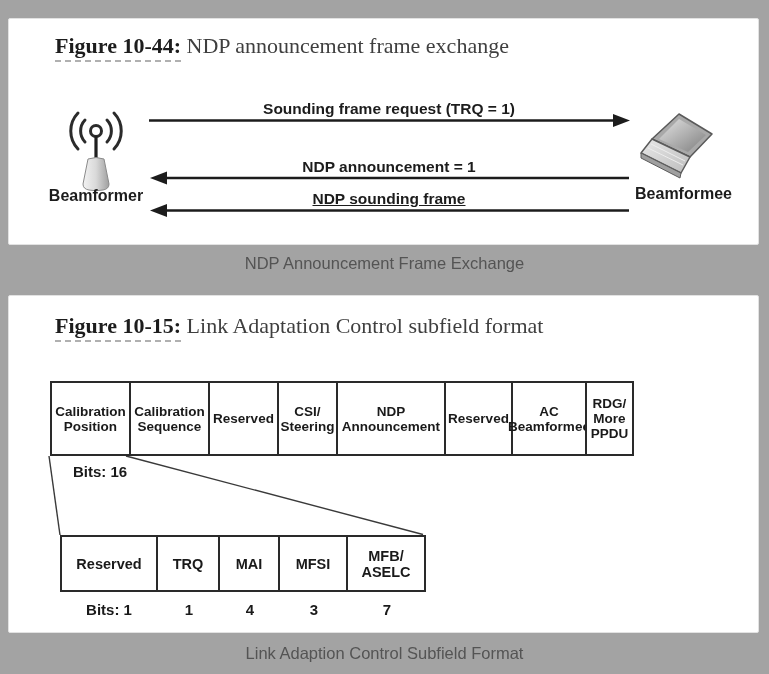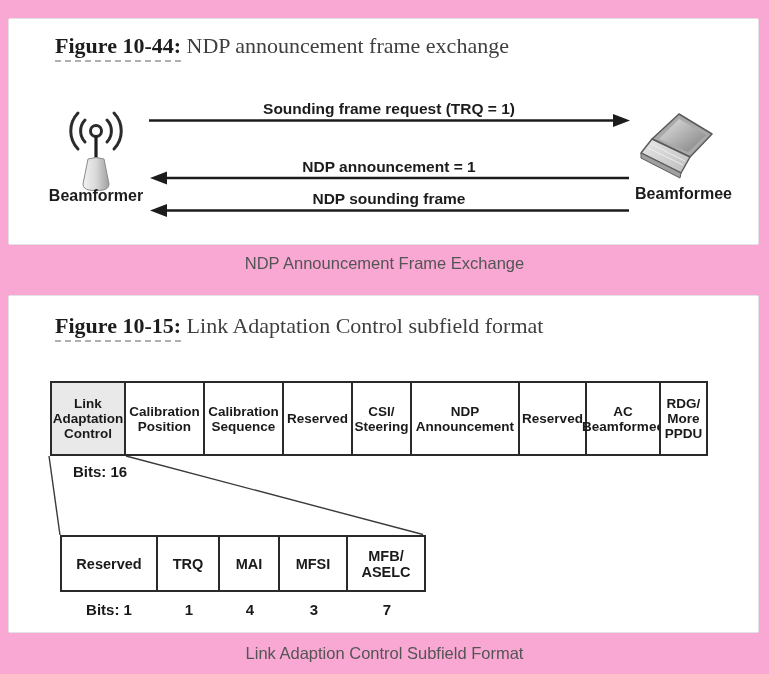--- a/index.html
+++ b/index.html
@@ -1,18 +1,18 @@
 <!DOCTYPE html>
 <html><head>
 <meta charset="utf-8">
 <style>
   * { margin:0; padding:0; box-sizing:border-box; }
   html,body { background:#ffffff; }
   body { font-family:"Liberation Sans", sans-serif; }
-  .page { position:relative; width:769px; height:674px; background:#f9a8d4; overflow:hidden; }
+  .page { position:relative; width:769px; height:674px; background:#a3a3a3; overflow:hidden; }
 
   .card { position:absolute; left:8px; width:751px; background:#ffffff;
           border:1px solid #e2e2e2; border-radius:2px; }
   .card1 { top:18px;  height:227px; }
   .card2 { top:295px; height:338px; }
 
   .fig-title { position:absolute; left:46px; font-family:"Liberation Serif", serif;
                font-size:22px; color:#3f3f3f; white-space:nowrap; }
   .fig-title .fig-label { font-weight:bold; color:#1d1d1d;
                border-bottom:2px dashed #b0b0b0; padding-bottom:2px; }
@@ -100,44 +100,41 @@
       </g>
 
       <g>
         <line x1="156" y1="191.5" x2="620" y2="191.5" stroke="#1c1c1c" stroke-width="2.6"></line>
         <polygon points="141,191.5 158,185 158,198" fill="#1c1c1c"></polygon>
       </g>
     </svg>
 
     <div class="msg-label" style="top:81px;">Sounding frame request (TRQ = 1)</div>
     <div class="msg-label" style="top:139px;">NDP announcement = 1</div>
-    <div class="msg-label" style="top:171px;">NDP sounding frame</div>
+    <div class="msg-label" style="top:171px;text-decoration:underline;">NDP sounding frame</div>
 
     <div class="node-label" style="left:32px; top:168px; width:110px;">Beamformer</div>
     <div class="node-label" style="left:622px; top:166px; width:105px;">Beamformee</div>
   </div>
 
   <div class="caption" style="top:254px;">NDP Announcement Frame Exchange</div>
 
   <div class="card card2">
 
     <div class="fig-title" style="top:17px;">
       <span class="fig-label">Figure 10-15:</span>
       <span>Link Adaptation Control subfield format</span>
     </div>
 
     <svg class="overlay" width="751" height="336" viewBox="0 0 751 336">
       <line x1="40" y1="160" x2="51" y2="239" stroke="#3a3a3a" stroke-width="1.4"></line>
       <line x1="117" y1="160" x2="414" y2="238.5" stroke="#3a3a3a" stroke-width="1.4"></line>
     </svg>
 
     <div class="ftable t1" style="left:41px; top:85px;">
-      <div class="fcell shaded" style="width:76px;">Link
-Adaptation
-Control</div>
       <div class="fcell" style="width:81px;">Calibration
 Position</div>
       <div class="fcell" style="width:81px;">Calibration
 Sequence</div>
       <div class="fcell" style="width:71px;">Reserved</div>
       <div class="fcell" style="width:61px;">CSI/
 Steering</div>
       <div class="fcell" style="width:110px;">NDP
 Announcement</div>
       <div class="fcell" style="width:69px;">Reserved</div>

